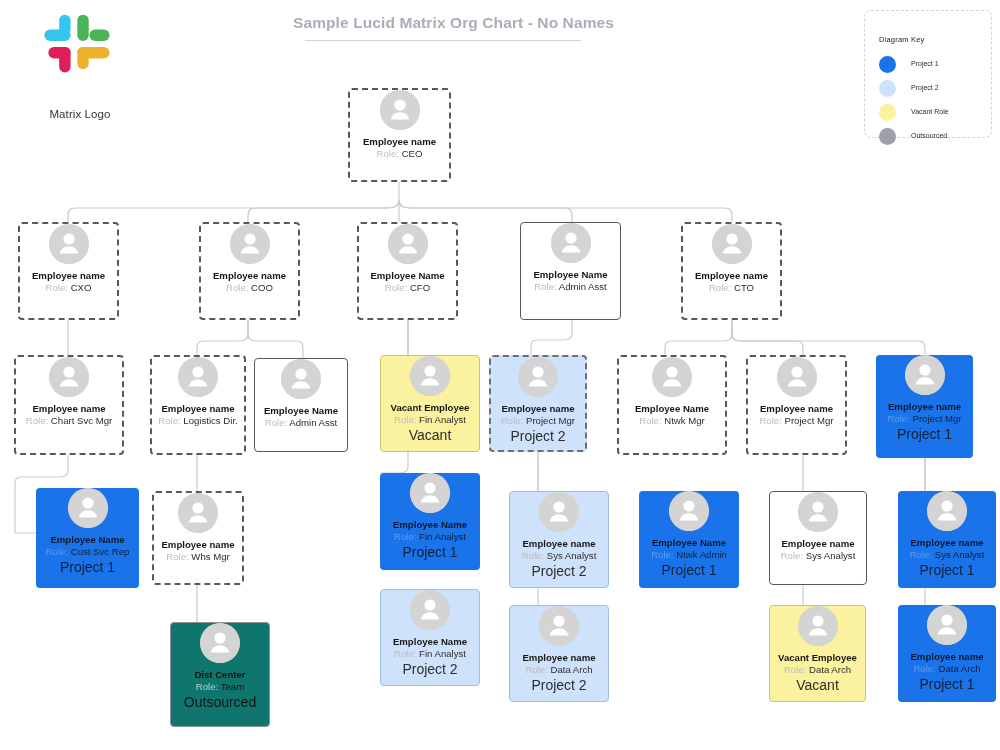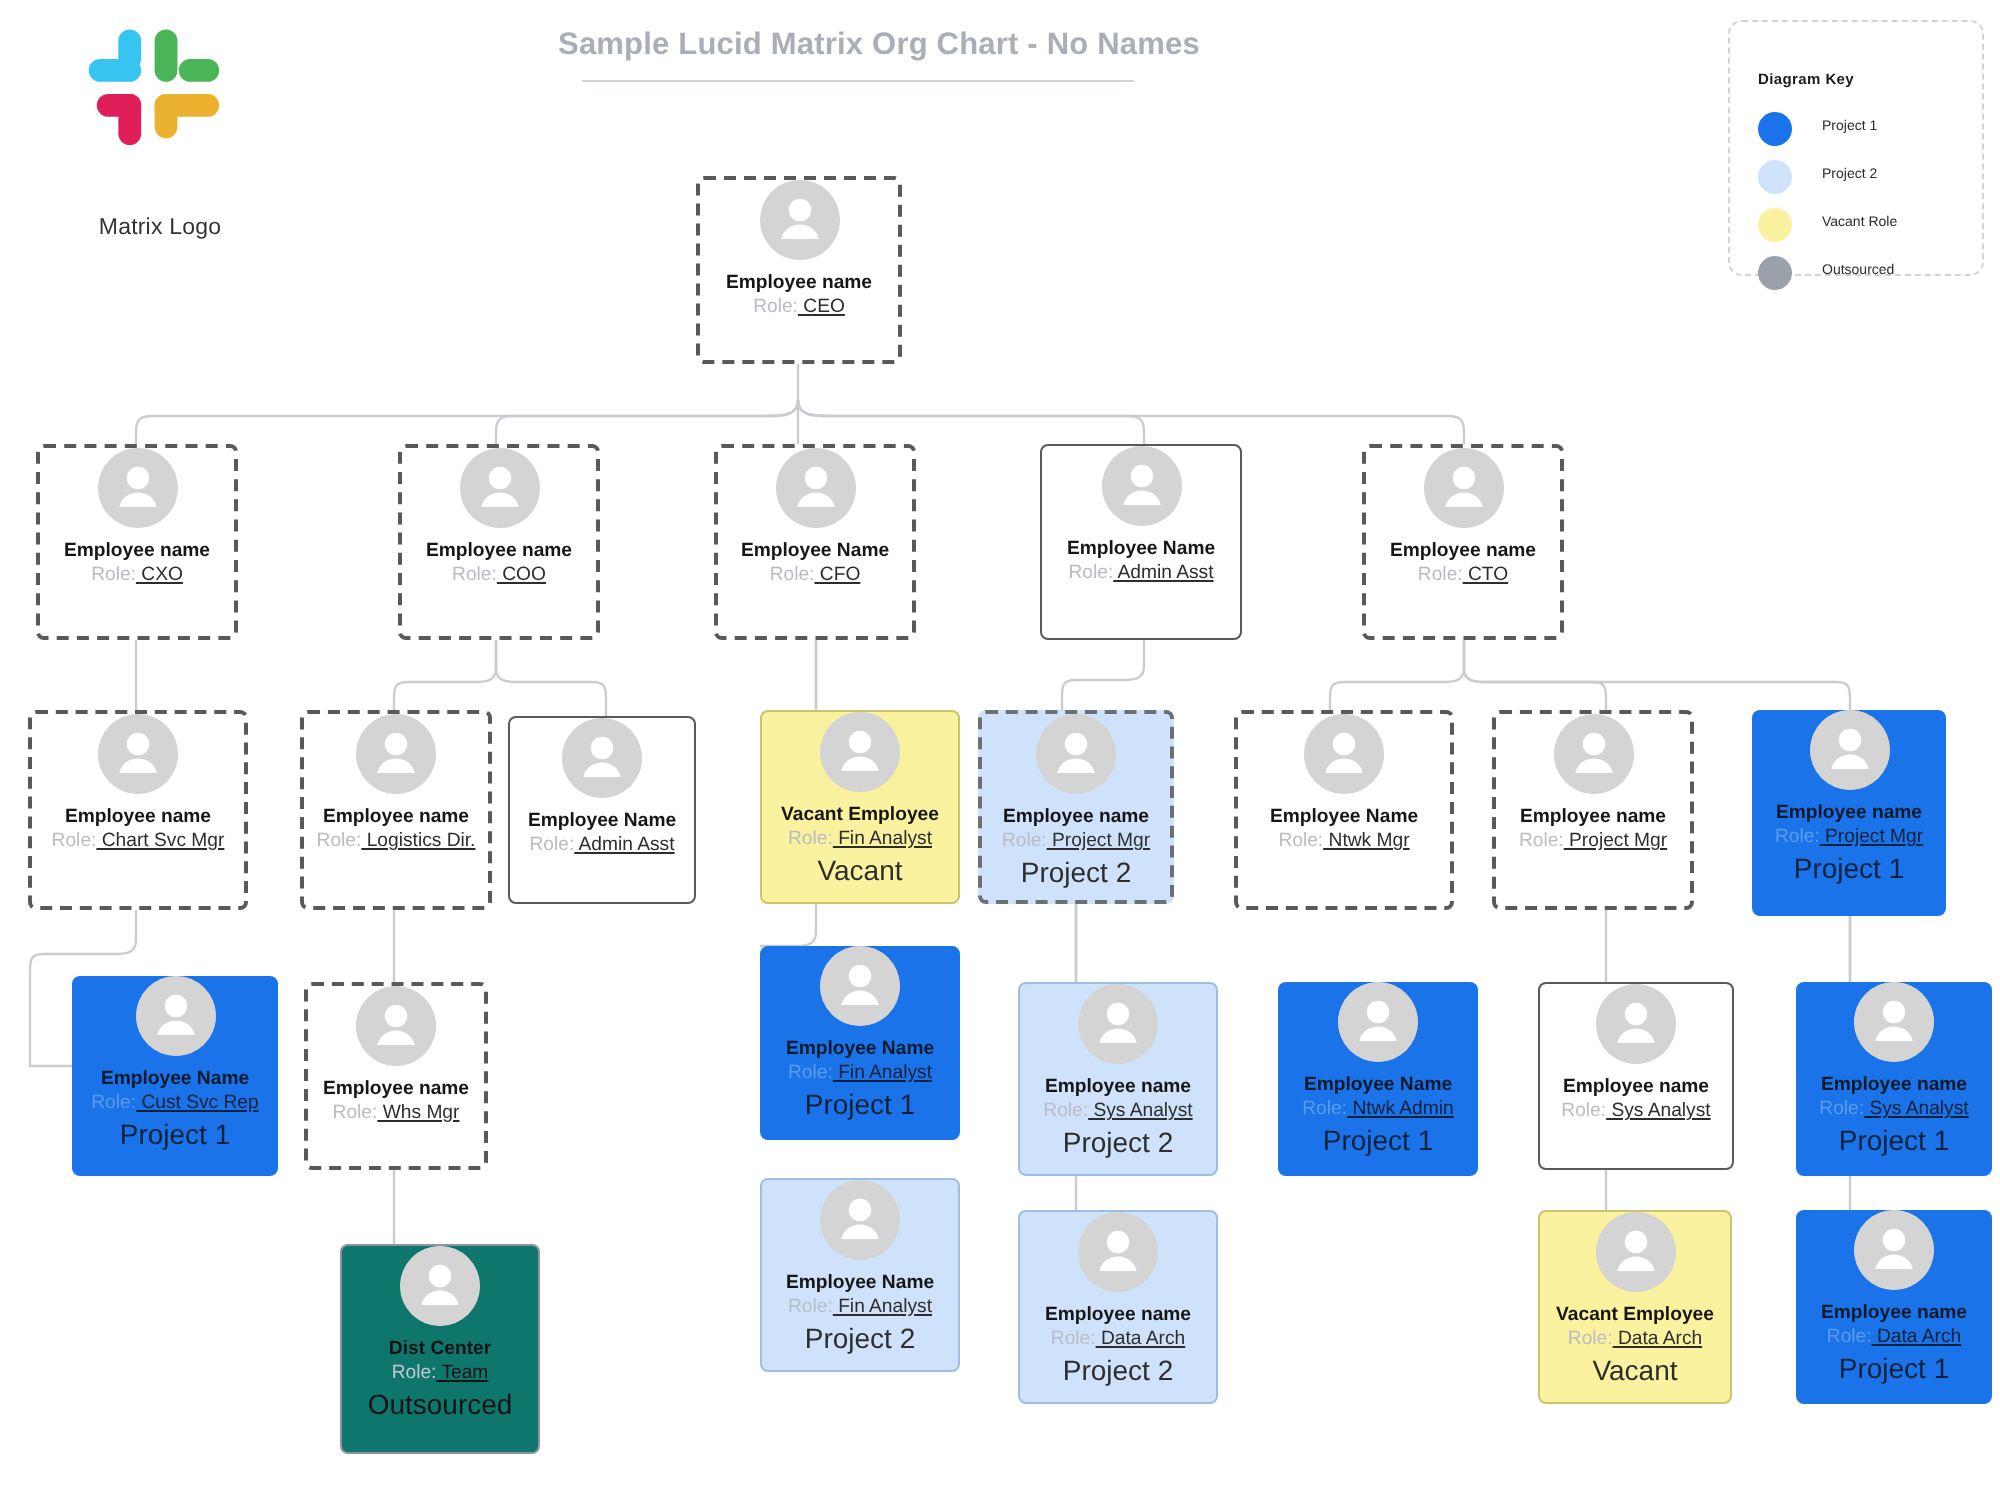--- a/index.html
+++ b/index.html
@@ -11,36 +11,36 @@
     -webkit-font-smoothing:antialiased;
   }
   .canvas{position:absolute;inset:0;}
   svg.edges{position:absolute;left:0;top:0;width:1000px;height:750px;pointer-events:none;}
 
   
   .logo-wrap{position:absolute;left:20px;top:12px;width:120px;text-align:center;}
   .logo-svg{display:block;margin:0 auto;}
   .logo-caption{font-size:11.5px;color:#333;margin-top:14px;letter-spacing:.1px;}
 
-  .title-block{position:absolute;left:279px;top:14px;width:300px;text-align:left;}
+  .title-block{position:absolute;left:293px;top:14px;width:300px;text-align:left;}
   .title{
     font-size:15.5px;font-weight:bold;color:#a9aeb8;letter-spacing:.1px;
     white-space:nowrap;
   }
   .title-rule{height:1px;background:#cfd3da;margin:8px 12px 5px 12px;}
   .subtitle{font-size:9.5px;color:#b6bac2;letter-spacing:.2px;white-space:nowrap;}
 
   
   .legend{
     position:absolute;left:864px;top:10px;width:128px;height:128px;
     border:1px dashed #cfd3da;border-radius:7px;background:#fff;
     box-sizing:border-box;
   }
   .legend-title{
-    position:absolute;left:14px;top:24px;font-size:7.5px;font-weight:bold;color:#1b1b1b;
+    position:absolute;left:14px;top:24px;font-size:7.5px;font-weight:normal;color:#1b1b1b;
     letter-spacing:.2px;
   }
   .legend-item{position:absolute;left:14px;height:18px;}
   .legend-swatch{
     position:absolute;left:0;top:0;width:17px;height:17px;border-radius:50%;
   }
   .legend-label{position:absolute;left:32px;top:4px;font-size:7px;color:#2b2b2b;white-space:nowrap;}
 
   
   .node{
@@ -51,21 +51,21 @@
   .node .avatar{
     width:40px;height:40px;border-radius:50%;background:#d4d4d4;
     display:block;flex:none;
   }
   .node .nm{
     font-size:9.6px;font-weight:bold;color:#161616;line-height:1.25;margin-top:6px;
     white-space:nowrap;
   }
   .node .rl{font-size:9.6px;line-height:1.3;white-space:nowrap;}
   .node .rl .lbl{color:#b9bcc2;}
-  .node .rl .val{color:#2d2d2d;text-decoration:underline;}
+  .node .rl .val{color:#2d2d2d;}
   .node .pj{font-size:14px;color:#2d2d2d;line-height:1.3;white-space:nowrap;}
 
   
   .v-dashed{background:#fff;border:2px dashed #58595b;}
   .v-solid{background:#fff;border:1.4px solid #58595b;}
   .v-blue{background:#1a73e8;border:none;}
   .v-blue .nm{color:#0d1a2b;}
   .v-blue .rl .lbl{color:#5b9cf0;}
   .v-blue .rl .val,.v-blue .pj{color:#10213a;}
   .v-lblue{background:#cfe2fb;border:1.2px solid #9dbde3;}

